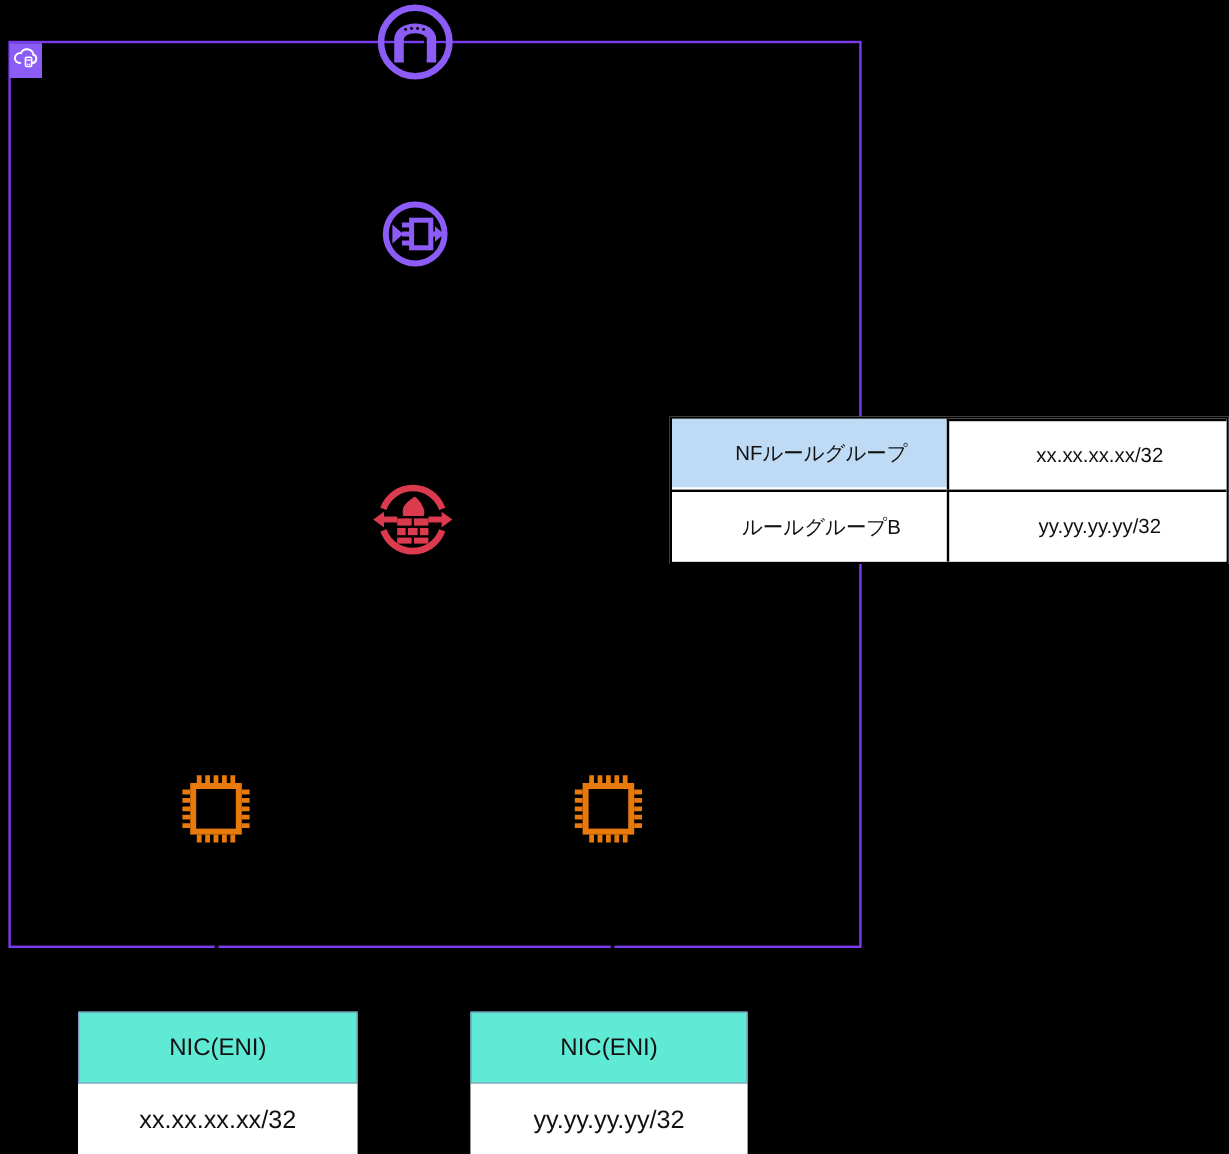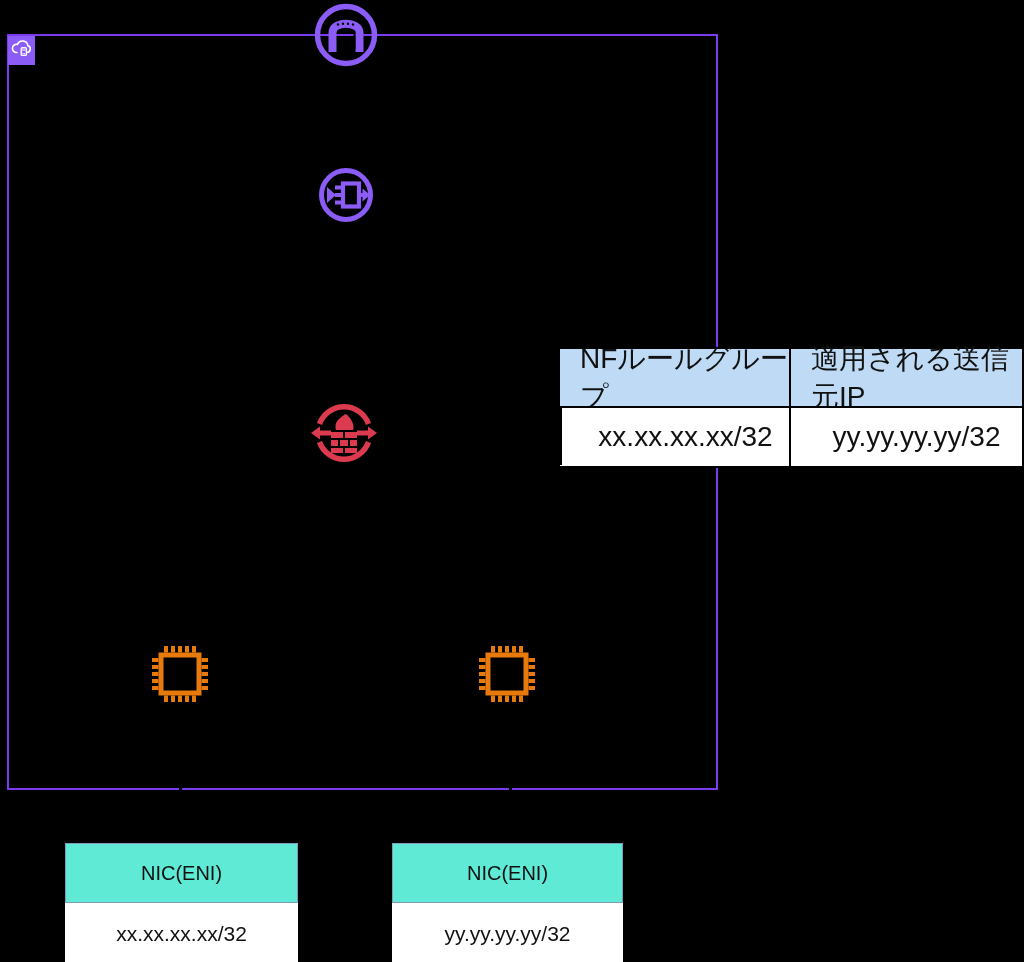--- a/index.html
+++ b/index.html
@@ -31,21 +31,21 @@
   .notch-a{left:179px;top:785px;}
   .notch-b{left:509px;top:785px;}
   
   .rule-table{
     position:absolute;left:558px;top:347px;width:466px;
     background:#fff;border:2px solid #000;box-sizing:border-box;
     display:grid;grid-template-columns:229px 1fr;z-index:6;
   }
   .rt-cell{
     display:flex;align-items:center;justify-content:center;
-    height:57px;font-size:28px;background:#fff;
+    height:57px;font-size:17px;background:#fff;
     border-top:2px solid #000;border-left:2px solid #000;padding-left:20px;
   }
   .rt-cell.col0{border-left:none;}
   .rt-cell.row0{border-top:none;background:#BEDAF4;}
   
   .nic-table{position:absolute;top:843px;z-index:6;}
   .nic-left{left:65px;width:233px;}
   .nic-right{left:392px;width:231px;}
   .nic-header{
     height:58px;background:#5eead4;border:1px solid #7F9CBE;
@@ -172,22 +172,22 @@
           <line x1="28" y1="14" x2="21.5" y2="14"></line>
       </g>
     </svg>
   </div>
 
   <div class="notch notch-a"></div>
   <div class="notch notch-b"></div>
 
   <div class="rule-table">
     <div class="rt-cell row0 col0">NFルールグループ</div>
-    <div class="rt-cell row0">適用される送信元IP</div>
     <div class="rt-cell">xx.xx.xx.xx/32</div>
+    <div class="rt-cell col0" style="height:58px">ルールグループB</div>
     <div class="rt-cell" style="height:58px">yy.yy.yy.yy/32</div>
   </div>
 
   <div class="nic-table nic-left">
     <div class="nic-header">NIC(ENI)</div>
     <div class="nic-body">xx.xx.xx.xx/32</div>
   </div>
   <div class="nic-table nic-right">
     <div class="nic-header">NIC(ENI)</div>
     <div class="nic-body">yy.yy.yy.yy/32</div>

